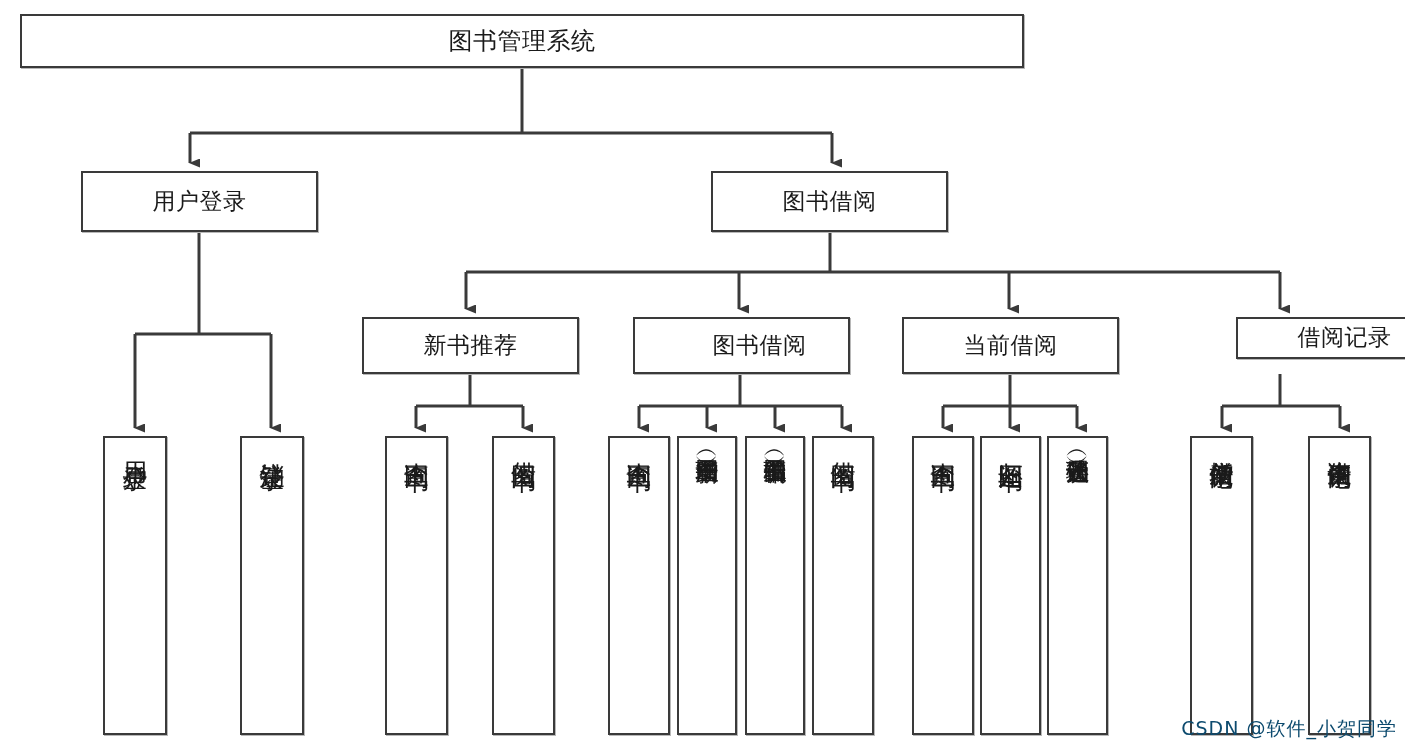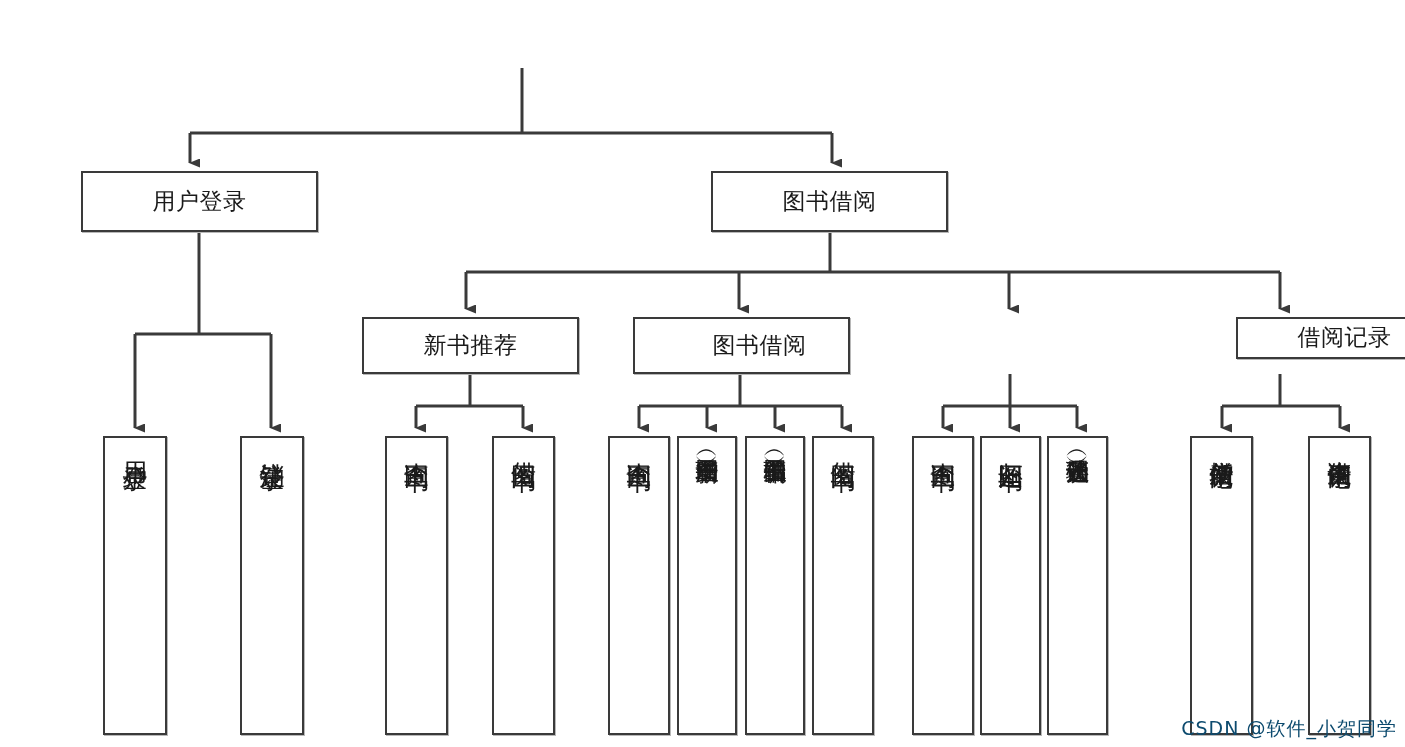--- a/index.html
+++ b/index.html
@@ -108,33 +108,39 @@
       <path d="M1010,406 L1010,428" marker-end="url(#arw)"></path>
       <path d="M1077,406 L1077,428" marker-end="url(#arw)"></path>
 
       <path d="M1280,374 L1280,406"></path>
       <path d="M1222,406 L1340,406"></path>
       <path d="M1222,406 L1222,428" marker-end="url(#arw)"></path>
       <path d="M1340,406 L1340,428" marker-end="url(#arw)"></path>
     </g>
   </svg>
 
+  <div class="node h" id="n-root" style="left:20px;top:14px;width:1004px;height:54px;">
+    <span class="lbl">图书管理系统</span>
+  </div>
 
   <div class="node h" style="left:81px;top:171px;width:237px;height:61px;">
     <span class="lbl">用户登录</span>
   </div>
   <div class="node h" style="left:711px;top:171px;width:237px;height:61px;">
     <span class="lbl">图书借阅</span>
   </div>
 
   <div class="node h" style="left:362px;top:317px;width:217px;height:57px;">
     <span class="lbl">新书推荐</span>
   </div>
   <div class="node h" style="left:633px;top:317px;width:217px;height:57px;padding-left:36px;">
     <span class="lbl">图书借阅</span>
+  </div>
+  <div class="node h" style="left:902px;top:317px;width:217px;height:57px;">
+    <span class="lbl">当前借阅</span>
   </div>
   <div class="node h" style="left:1236px;top:317px;width:217px;height:42px;">
     <span class="lbl">借阅记录</span>
   </div>
 
   <div class="node v" style="left:103px;top:436px;width:64px;height:299px;">
     <span class="lbl">用户登录</span>
   </div>
   <div class="node v" style="left:240px;top:436px;width:64px;height:299px;">
     <span class="lbl">注销登录</span>

